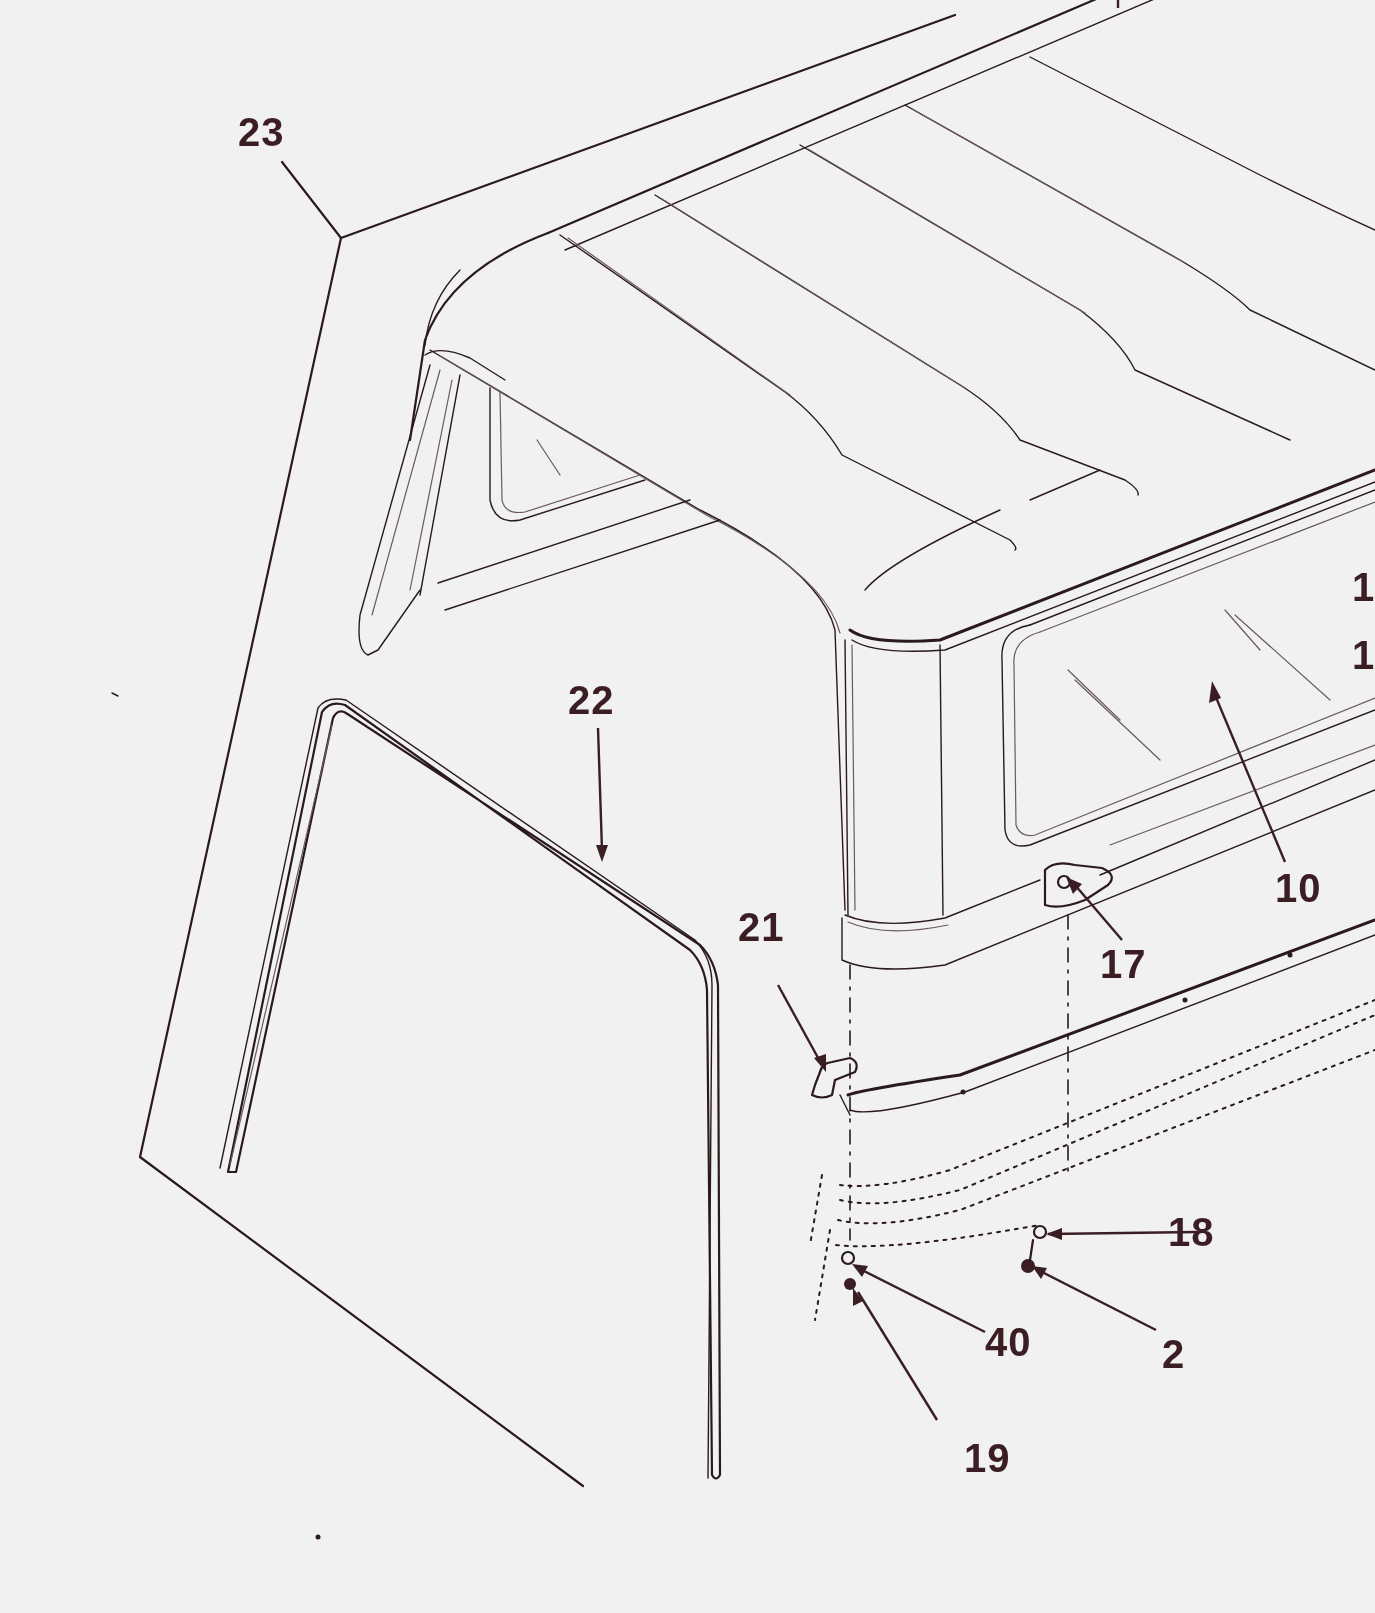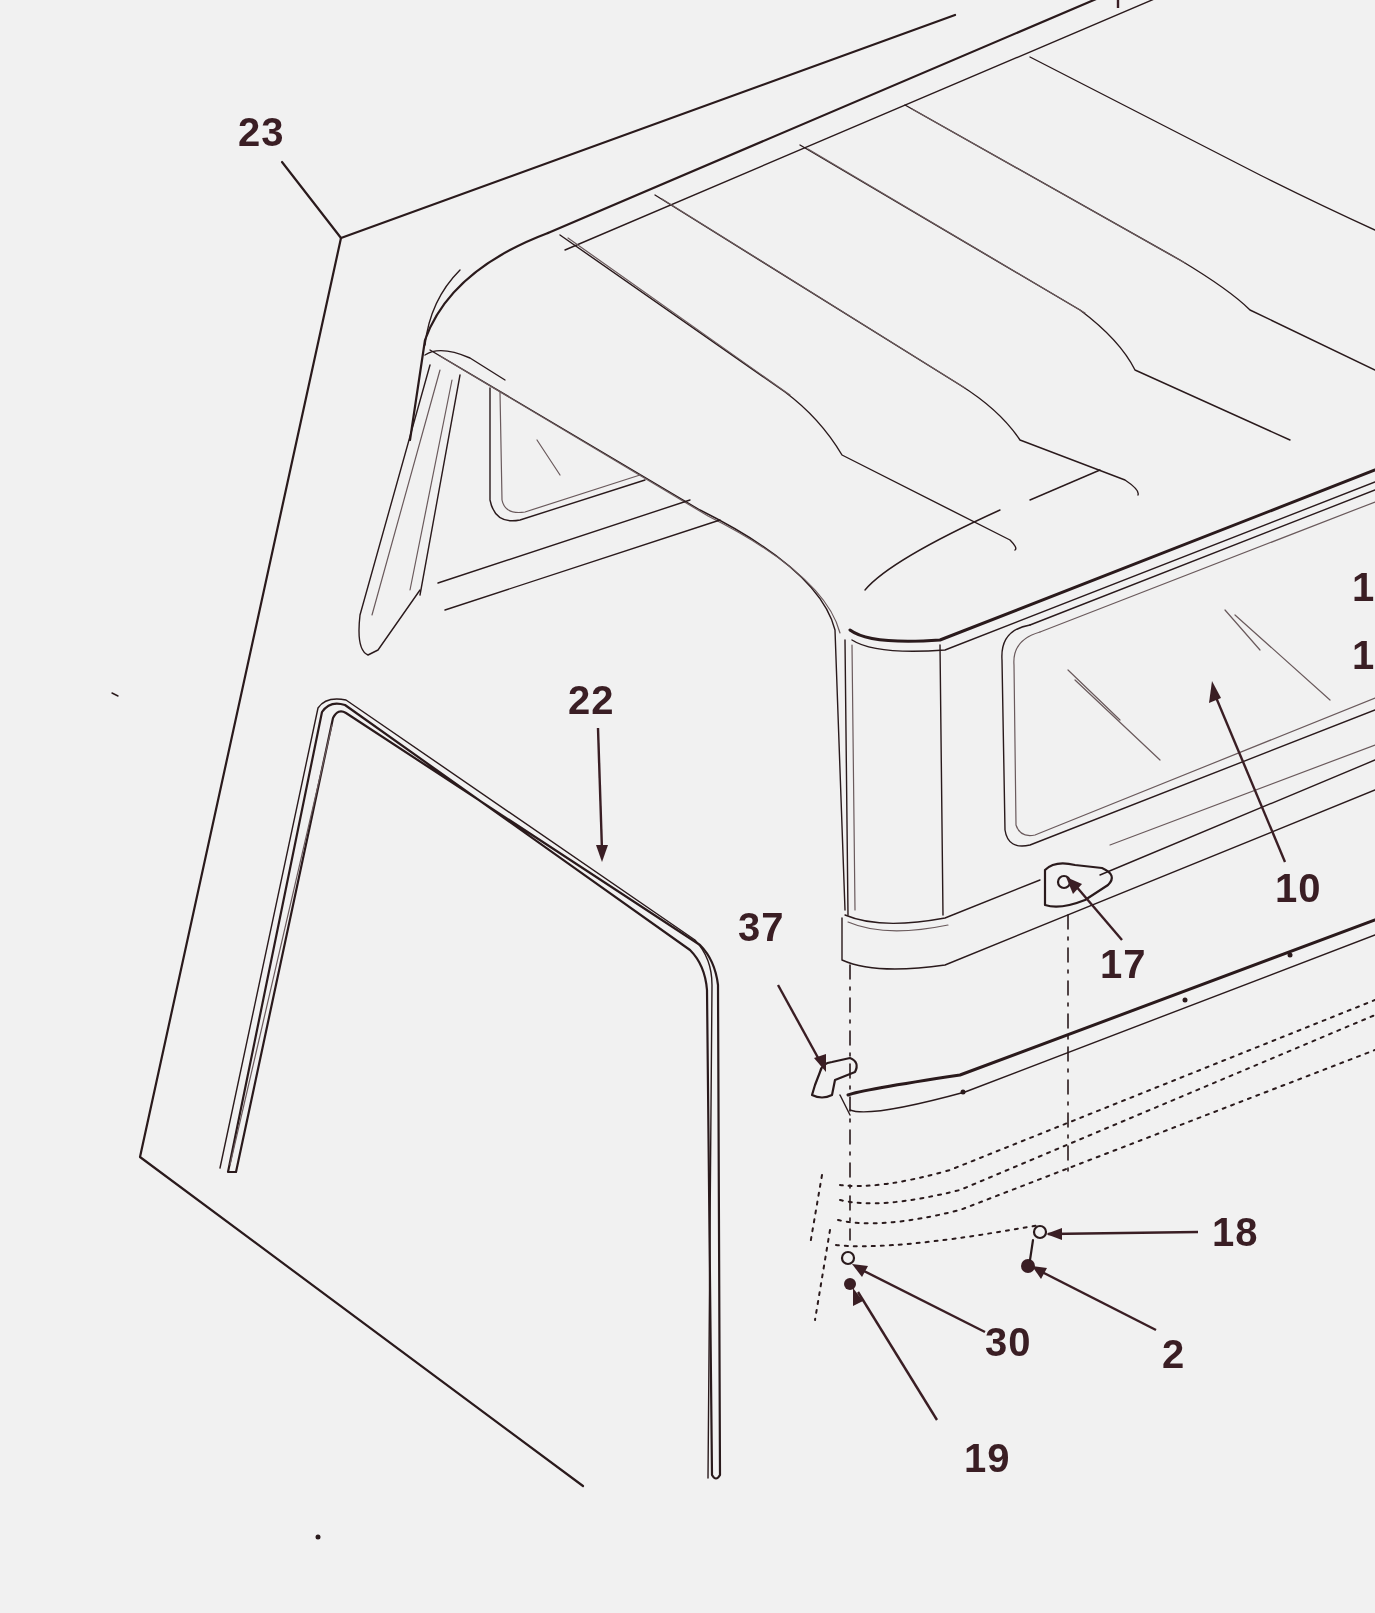--- a/index.html
+++ b/index.html
@@ -176,23 +176,23 @@
     <line class="leader" x1="937" y1="1420" x2="858" y2="1292"></line>
     <polygon class="arrowhead" points="863,1301 853,1306 853,1288"></polygon>
   </g>
 
   <circle cx="318" cy="1537" r="2.5" fill="#2a1a1c"></circle>
   <line class="ink thin" x1="112" y1="693" x2="118" y2="696"></line>
 </svg>
 
 <div class="callout" style="left:238px;top:112px;">23</div>
 <div class="callout" style="left:568px;top:680px;text-align:right;">22</div>
-<div class="callout" style="left:738px;top:907px;">37</div>
+<div class="callout" style="left:738px;top:907px;">21</div>
 <div class="callout" style="left:1100px;top:944px;">17</div>
 <div class="callout" style="left:1275px;top:868px;">10</div>
 <div class="callout" style="left:1352px;top:567px;">1</div>
 <div class="callout" style="left:1352px;top:635px;">1</div>
-<div class="callout" style="left:1212px;top:1212px;">18</div>
+<div class="callout" style="left:1168px;top:1212px;">18</div>
 <div class="callout" style="left:1162px;top:1334px;">2</div>
-<div class="callout" style="left:985px;top:1322px;">30</div>
+<div class="callout" style="left:985px;top:1322px;">40</div>
 <div class="callout" style="left:964px;top:1438px;">19</div>
 
 </div>
 
 </body></html>

